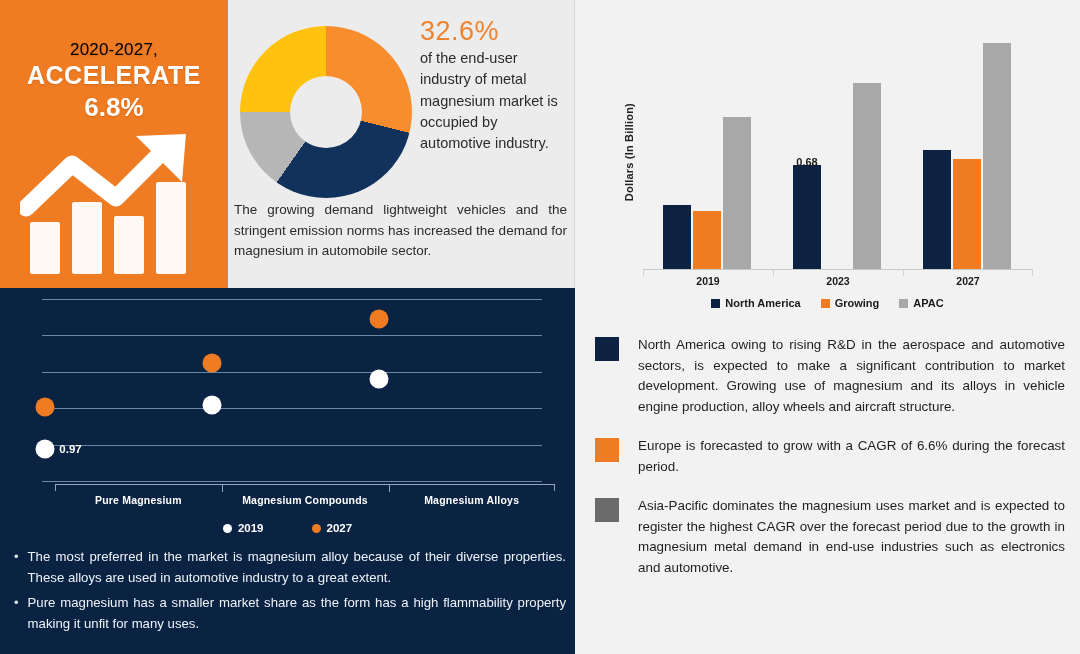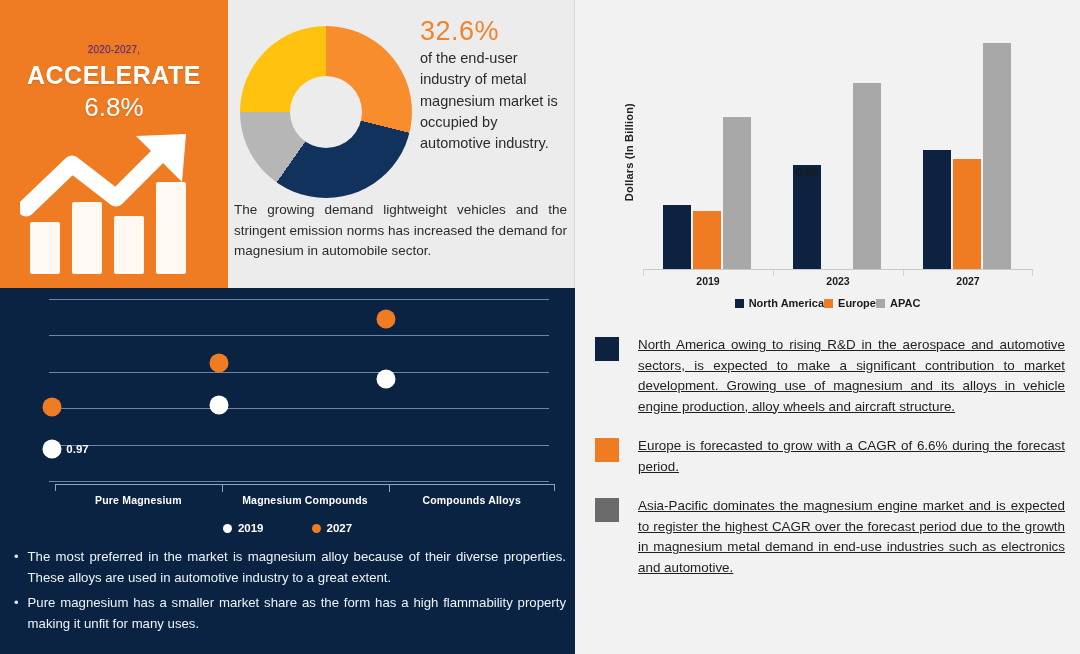--- a/index.html
+++ b/index.html
@@ -27,30 +27,30 @@
     width: 228px; height: 288px;
     background: #ef7c23;
     overflow: hidden;
   }
   .accel-text {
     position: absolute; left: 0; top: 40px; width: 228px;
     text-align: center; color: #ffffff;
     text-shadow: 0 1px 2px rgba(120,50,0,.25);
   }
   .accel-small {
-    font-size: 10px; line-height: 19px; color: #4c1d95;
+    font-size: 17px; line-height: 19px; color: #000000;
     letter-spacing: .2px;
   }
   .accel-big {
     font-size: 25px; font-weight: bold; letter-spacing: .5px;
     line-height: 33px; color: #ffffff;
   }
   .accel-cagr { font-size: 13px; line-height: 20px; color: #fde8d5; }
   .accel-pct {
-    font-size: 26px; font-weight: normal; line-height: 30px; color: #ffffff;
+    font-size: 26px; font-weight: bold; line-height: 30px; color: #ffffff;
   }
   .accel-art { position: absolute; left: 20px; top: 130px; }
 
   
   .donut-panel {
     position: absolute; left: 228px; top: 0;
     width: 347px; height: 288px;
     background: #ececec;
   }
   .donut-wrap {
@@ -88,21 +88,21 @@
   }
 
   
   .navy-panel {
     position: absolute; left: 0; top: 288px;
     width: 575px; height: 366px;
     background: linear-gradient(160deg,#0b2murky 0%,#0a2murky 100%);
     background-color: #0a2342;
   }
   .plot {
-    position: absolute; left: 49px; top: 11px;
+    position: absolute; left: 42px; top: 11px;
     width: 500px; height: 182px;
   }
   .gridline {
     position: absolute; left: 0; width: 500px; height: 1px;
     background: #6d86a6;
   }
   .dot {
     position: absolute; width: 19px; height: 19px; border-radius: 50%;
     transform: translate(-50%,-50%);
   }
@@ -200,36 +200,36 @@
   }
   .xgl {
     position: absolute; font-size: 10.5px; font-weight: bold; color: #1a1a1a;
     transform: translateX(-50%);
   }
   .tick-sep {
     position: absolute; top: 245px; width: 1px; height: 6px; background: #d2d2d2;
   }
   .bar-legend {
     position: absolute; left: 0; top: 272px; width: 505px;
-    display: flex; justify-content: center; align-items: center;
+    display: flex; justify-content: center; gap: 20px; align-items: center;
   }
   .bar-legend .lg { display: flex; align-items: center; gap: 5px; }
   .bar-legend .sw { width: 9px; height: 9px; }
   .bar-legend .tx { font-size: 11px; font-weight: bold; color: #1a1a1a; }
 
   
   .notes { position: absolute; left: 20px; top: 335px; width: 470px; }
   .note-row { display: flex; gap: 19px; margin-bottom: 19px; }
   .note-sw { width: 24px; height: 24px; flex: none; margin-top: 2px; }
   .note-sw.na { background: #0d2240; }
   .note-sw.eu { background: #ef7c23; }
   .note-sw.ap { background: #6b6b6b; }
   .note-tx {
     font-size: 13.4px; line-height: 20.5px; color: #1f1f1f;
-    text-align: justify; flex: 1; text-decoration: underline;
+    text-align: justify; flex: 1;
   }
 
   
   .logo {
     position: absolute; left: 944px; top: 606px;
     width: 126px; height: 40px;
   }
   .logo-mark {
     position: absolute; left: 0; top: 3px; width: 34px; height: 23px;
   }
@@ -303,21 +303,21 @@
           <div class="dot-label" style="left: 17.3333px; top: 150.15px;">0.97</div>
         </div>
 
       <div class="xaxis">
         <div class="xtick" style="left:166px"></div>
         <div class="xtick" style="left:333px"></div>
       </div>
       <div class="xlabels" id="dot-x-labels">
           <span>Pure Magnesium</span>
           <span>Magnesium Compounds</span>
-          <span>Compounds Alloys</span>
+          <span>Magnesium Alloys</span>
         </div>
 
       <div class="plot-legend" id="dot-legend">
           <div class="lg">
             <span class="sw" style="background: rgb(255, 255, 255);"></span>
             <span class="tx">2019</span>
           </div>
           <div class="lg">
             <span class="sw" style="background: rgb(239, 124, 35);"></span>
             <span class="tx">2027</span>
@@ -357,54 +357,54 @@
           <div class="bgroup" style="left: 150px;">
             <div class="bar na" style="height: 103.7px;"></div>
             <div class="bar empty" style="height: 0px;"></div>
             <div class="bar ap" style="height: 186.05px;"></div>
           </div>
           <div class="bgroup" style="left: 280px;">
             <div class="bar na" style="height: 118.95px;"></div>
             <div class="bar eu" style="height: 109.8px;"></div>
             <div class="bar ap" style="height: 225.7px;"></div>
           </div>
-          <div class="bar-val" style="left: 164px; top: 141px;">0.68</div>
+          <div class="bar-val" style="left: 164px; top: 131px;">0.68</div>
         </div>
       <div class="xgroup-labels" id="bar-x-labels">
           <div class="xgl" style="left: 65px;">2019</div>
           <div class="xgl" style="left: 195px;">2023</div>
           <div class="xgl" style="left: 325px;">2027</div>
         </div>
       <div class="bar-legend" id="bar-legend">
           <div class="lg">
             <span class="sw" style="background: rgb(13, 34, 64);"></span>
             <span class="tx">North America</span>
           </div>
           <div class="lg">
             <span class="sw" style="background: rgb(239, 124, 35);"></span>
-            <span class="tx">Europe</span>
+            <span class="tx">Growing</span>
           </div>
           <div class="lg">
             <span class="sw" style="background: rgb(168, 168, 168);"></span>
             <span class="tx">APAC</span>
           </div>
         </div>
     </div>
 
     <div class="notes" id="region-notes">
         <div class="note-row">
           <div class="note-sw na"></div>
           <div class="note-tx">North America owing to rising R&amp;D in the aerospace and automotive sectors, is expected to make a significant contribution to market development. Growing use of magnesium and its alloys in vehicle engine production, alloy wheels and aircraft structure.</div>
         </div>
         <div class="note-row">
           <div class="note-sw eu"></div>
           <div class="note-tx">Europe is forecasted to grow with a CAGR of 6.6% during the forecast period.</div>
         </div>
         <div class="note-row">
           <div class="note-sw ap"></div>
-          <div class="note-tx">Asia-Pacific dominates the magnesium engine market and is expected to register the highest CAGR over the forecast period due to the growth in magnesium metal demand in end-use industries such as electronics and automotive.</div>
+          <div class="note-tx">Asia-Pacific dominates the magnesium uses market and is expected to register the highest CAGR over the forecast period due to the growth in magnesium metal demand in end-use industries such as electronics and automotive.</div>
         </div>
       </div>
 
   </div>
 
 
 </div>
 
 </body></html>

